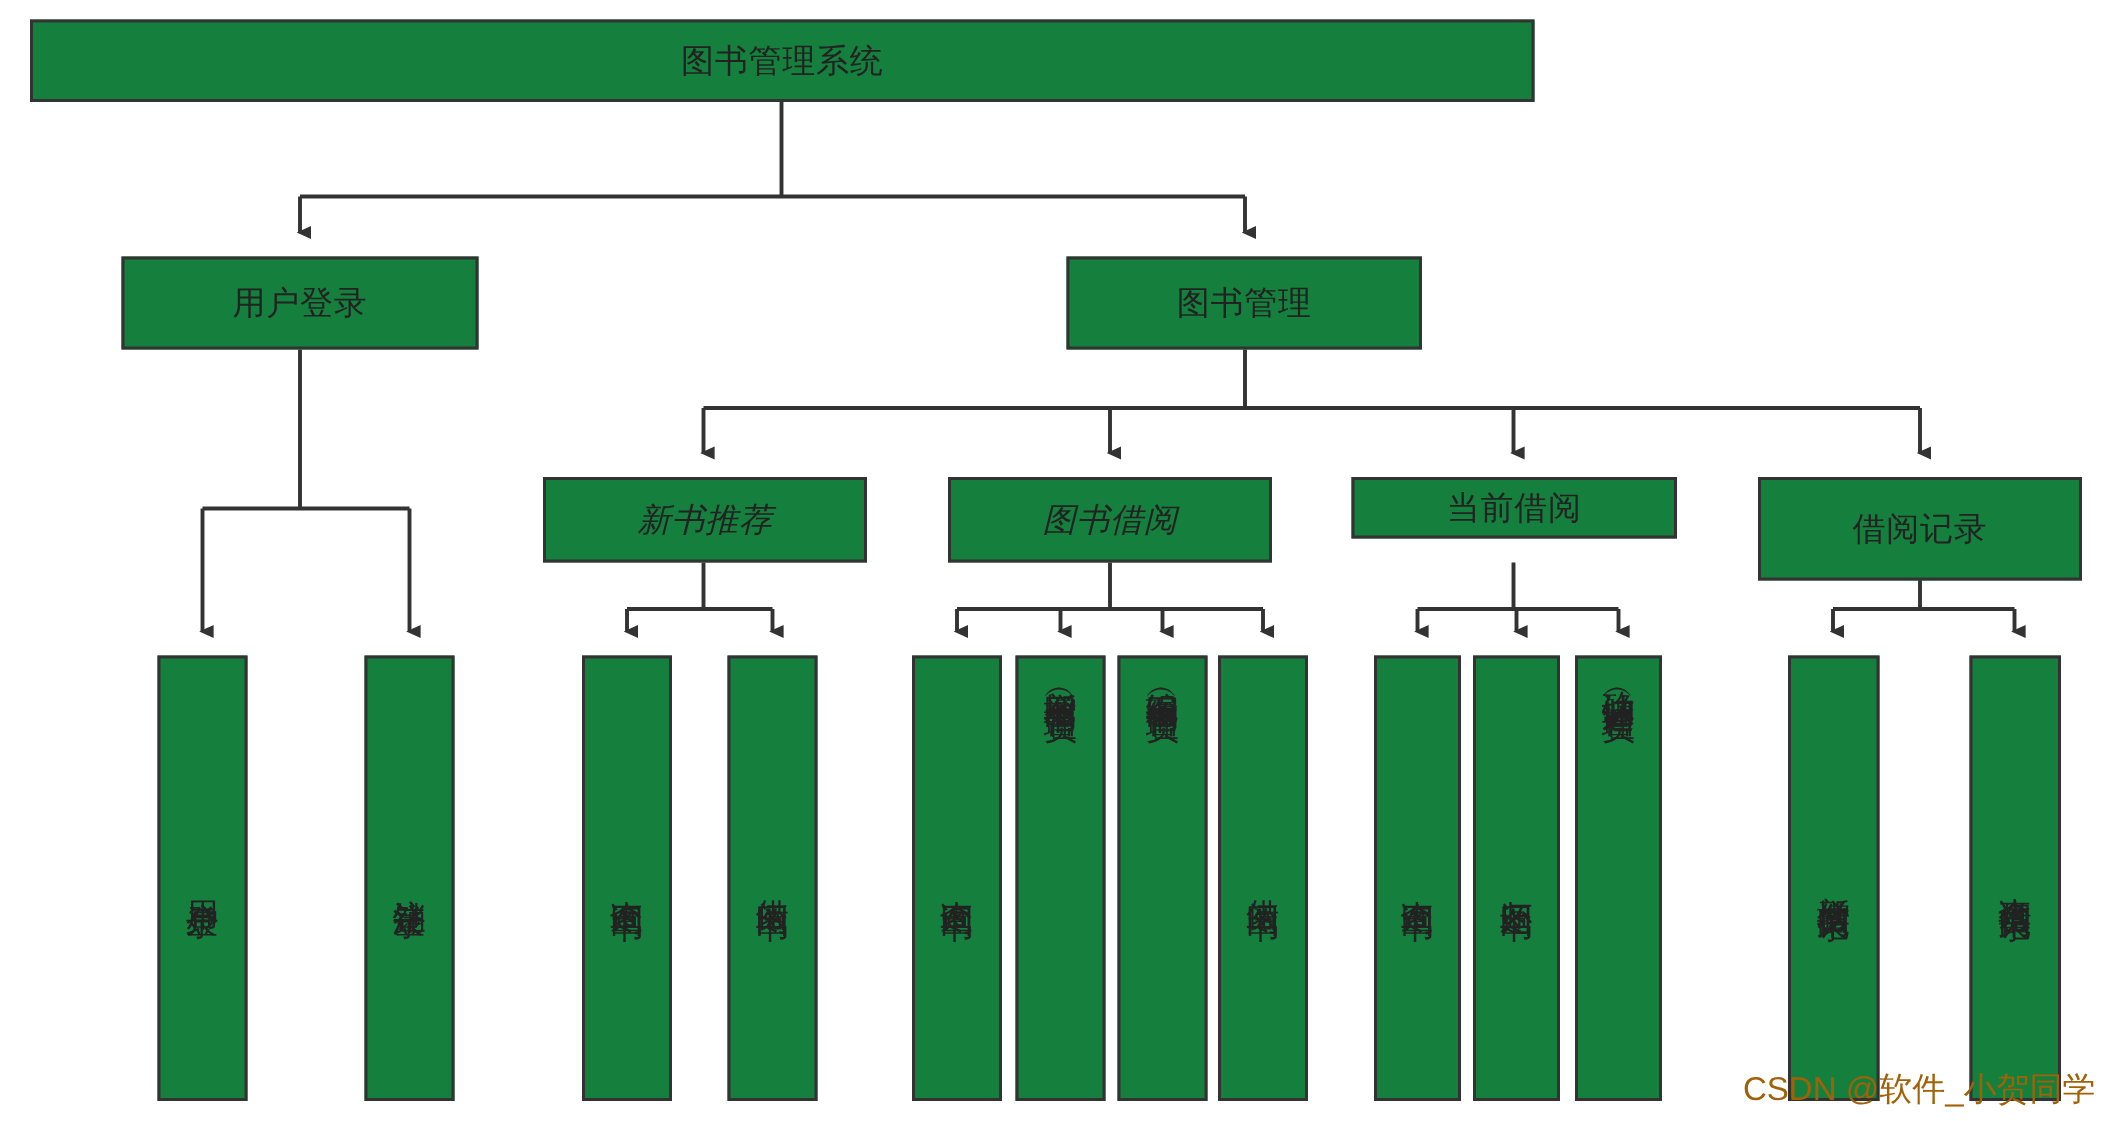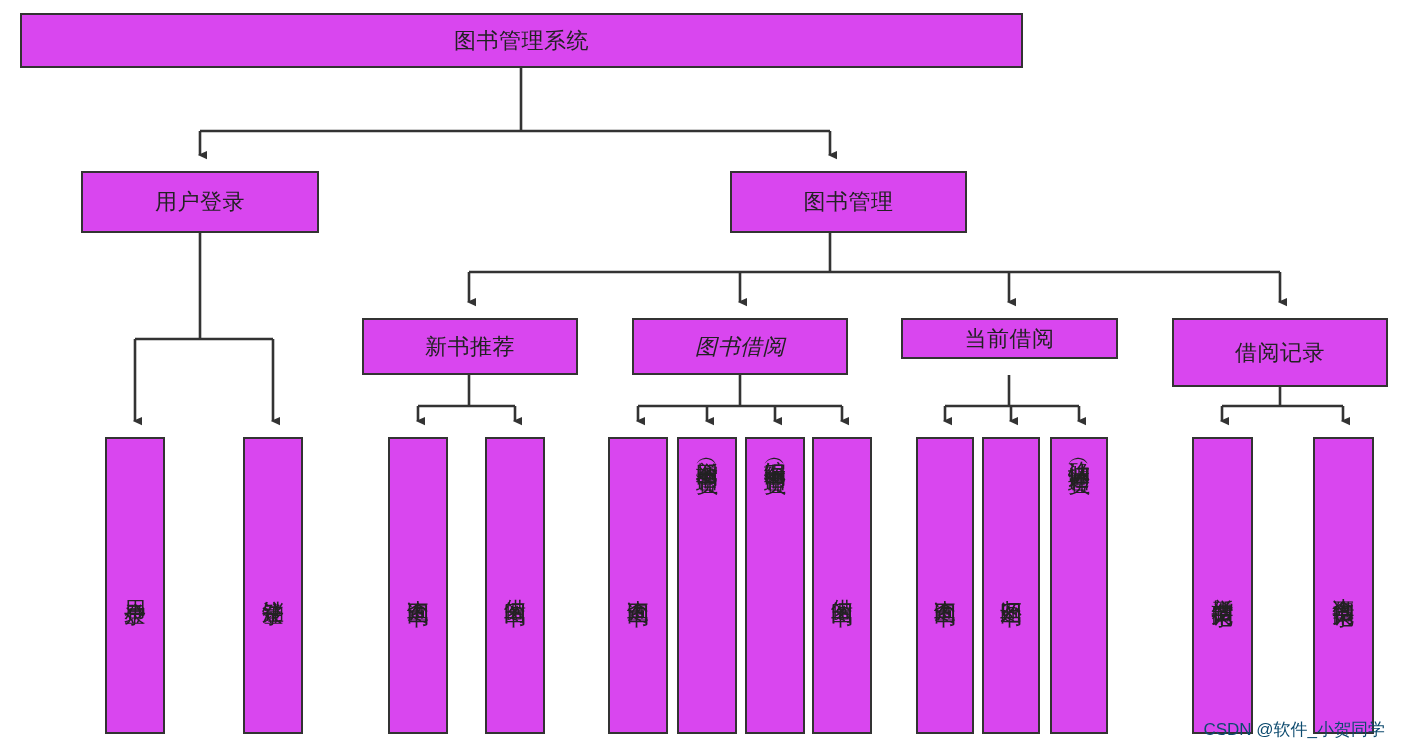--- a/index.html
+++ b/index.html
@@ -21,21 +21,21 @@
     position: absolute;
     left: 0;
     top: 0;
     width: 1405px;
     height: 747px;
   }
   .node {
     position: absolute;
     box-sizing: border-box;
     border: 2.4px solid #333333;
-    background: #d946ef;
+    background: #15803d;
     display: flex;
     align-items: center;
     justify-content: center;
     color: #222222;
     z-index: 2;
   }
   .node-label {
     display: block;
     text-align: center;
     line-height: 1.08;
@@ -55,24 +55,24 @@
     font-size: 22px;
     letter-spacing: 2px;
     margin: 0 auto;
   }
   .node.vertical.centered {
     align-items: center;
     padding-top: 0;
   }
   #watermark {
     position: absolute;
-    right: 20px;
+    right: 8px;
     bottom: 6px;
-    font-size: 17px;
-    color: #0c4a6e;
+    font-size: 22px;
+    color: #a16207;
     z-index: 5;
     white-space: nowrap;
   }
 </style>
 </head>
 <body>
 
 <div id="diagram-canvas">
 
   <svg id="edge-layer" viewBox="0 0 1405 747" width="1405" height="747" xmlns="http://www.w3.org/2000/svg">
@@ -125,25 +125,25 @@
     </g>
   </svg>
 
   <div class="node horizontal" id="node-root" style="left: 20px; top: 13px; width: 1003px; height: 55px;">
     <span class="node-label">图书管理系统</span>
   </div>
 
   <div class="node horizontal" id="node-user-login" style="left: 81px; top: 171px; width: 238px; height: 62px;">
     <span class="node-label">用户登录</span>
   </div>
-  <div class="node horizontal" id="node-book-management" style="left: 711px; top: 171px; width: 237px; height: 62px; margin-left: 19px;">
+  <div class="node horizontal" id="node-book-management" style="left: 711px; top: 171px; width: 237px; height: 62px;">
     <span class="node-label">图书管理</span>
   </div>
 
-  <div class="node horizontal" id="node-new-book-recommend" style="left: 362px; top: 318px; width: 216px; height: 57px;">
+  <div class="node horizontal" id="node-new-book-recommend" style="left: 362px; top: 318px; width: 216px; height: 57px; font-style: italic;">
     <span class="node-label">新书推荐</span>
   </div>
   <div class="node horizontal" id="node-book-borrow" style="left: 632px; top: 318px; width: 216px; height: 57px; font-style: italic;">
     <span class="node-label">图书借阅</span>
   </div>
   <div class="node horizontal" id="node-current-borrow" style="left: 901px; top: 318px; width: 217px; height: 41px;">
     <span class="node-label">当前借阅</span>
   </div>
   <div class="node horizontal" id="node-borrow-record" style="left: 1172px; top: 318px; width: 216px; height: 69px;">
     <span class="node-label">借阅记录</span>

